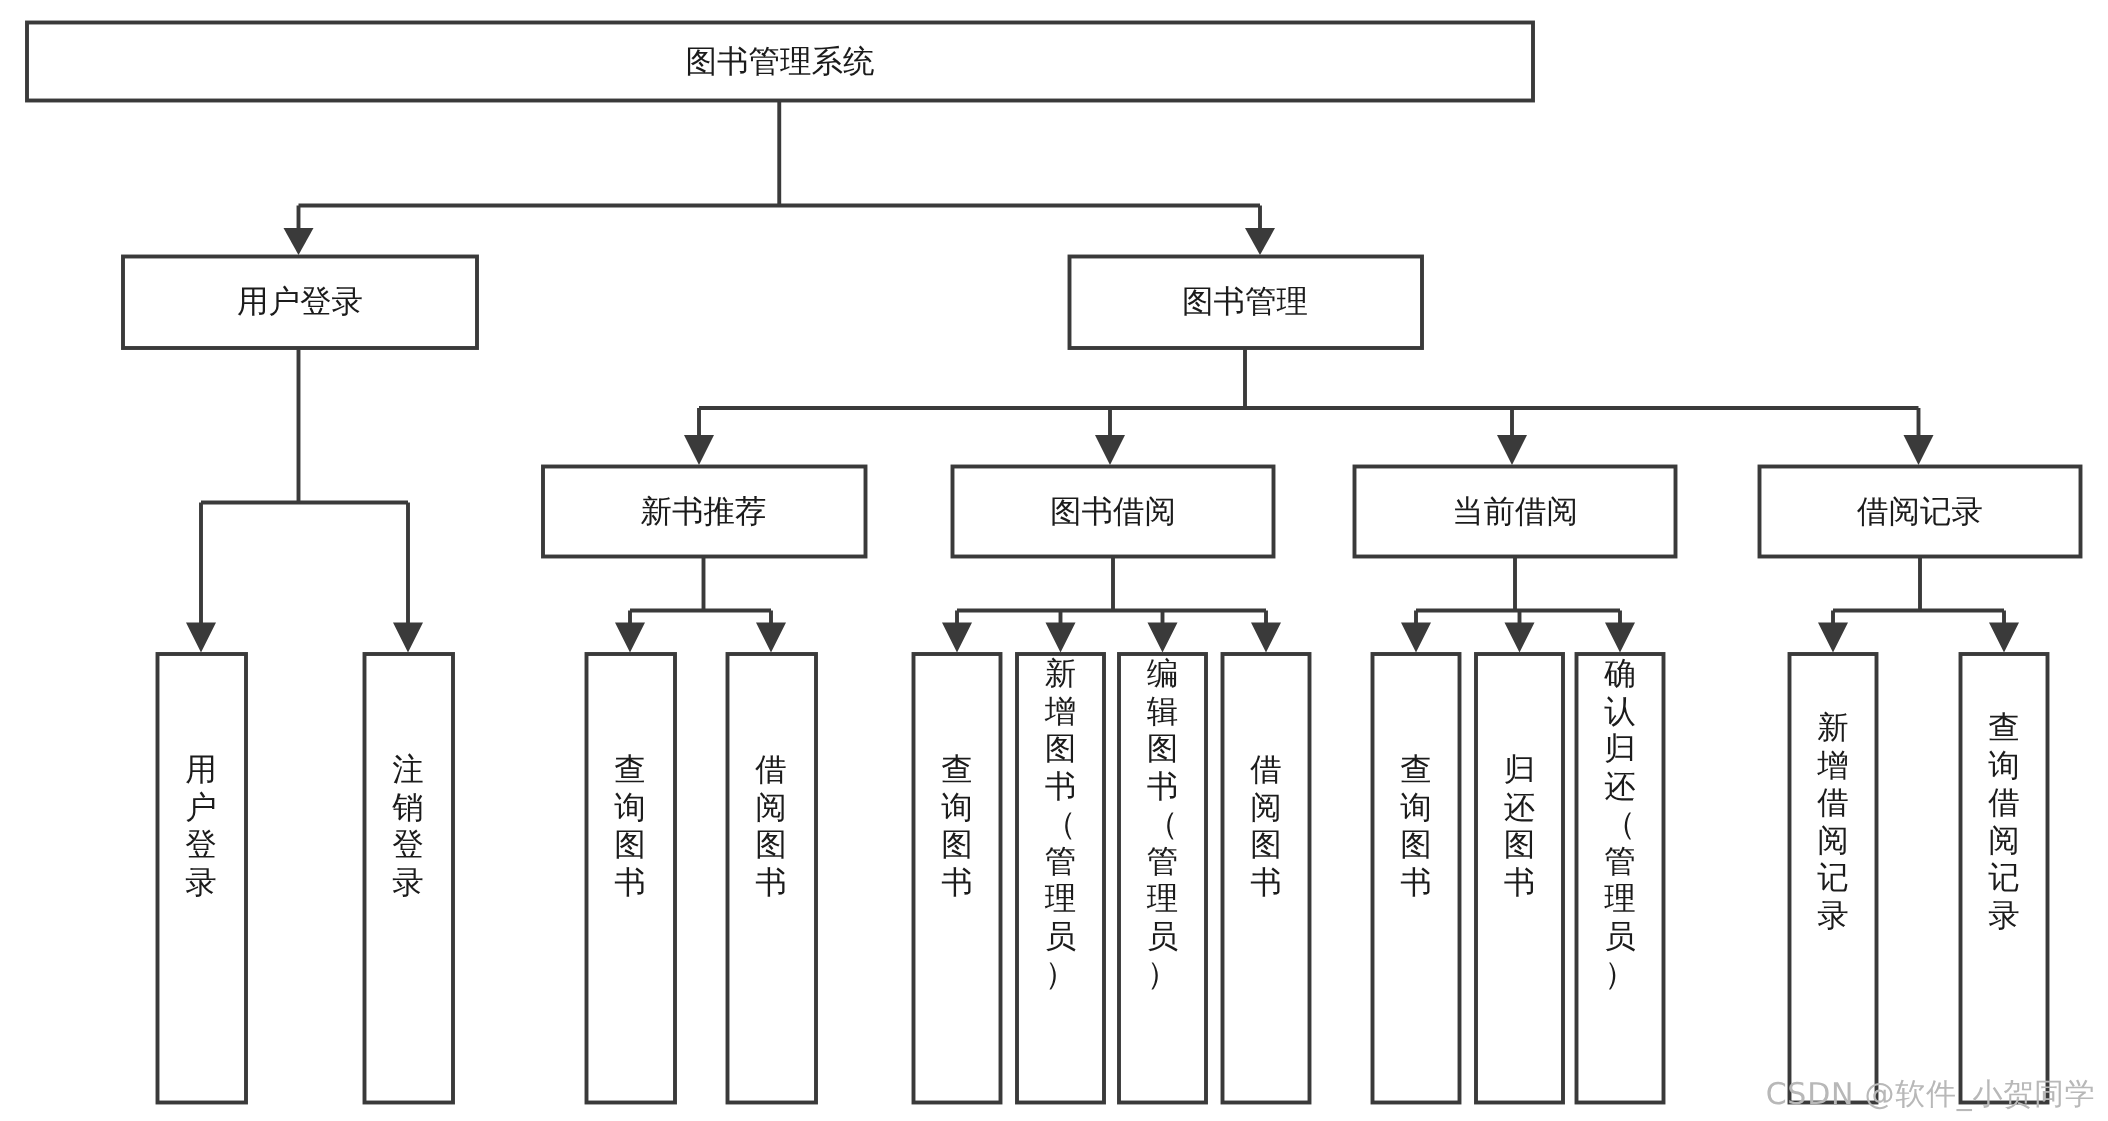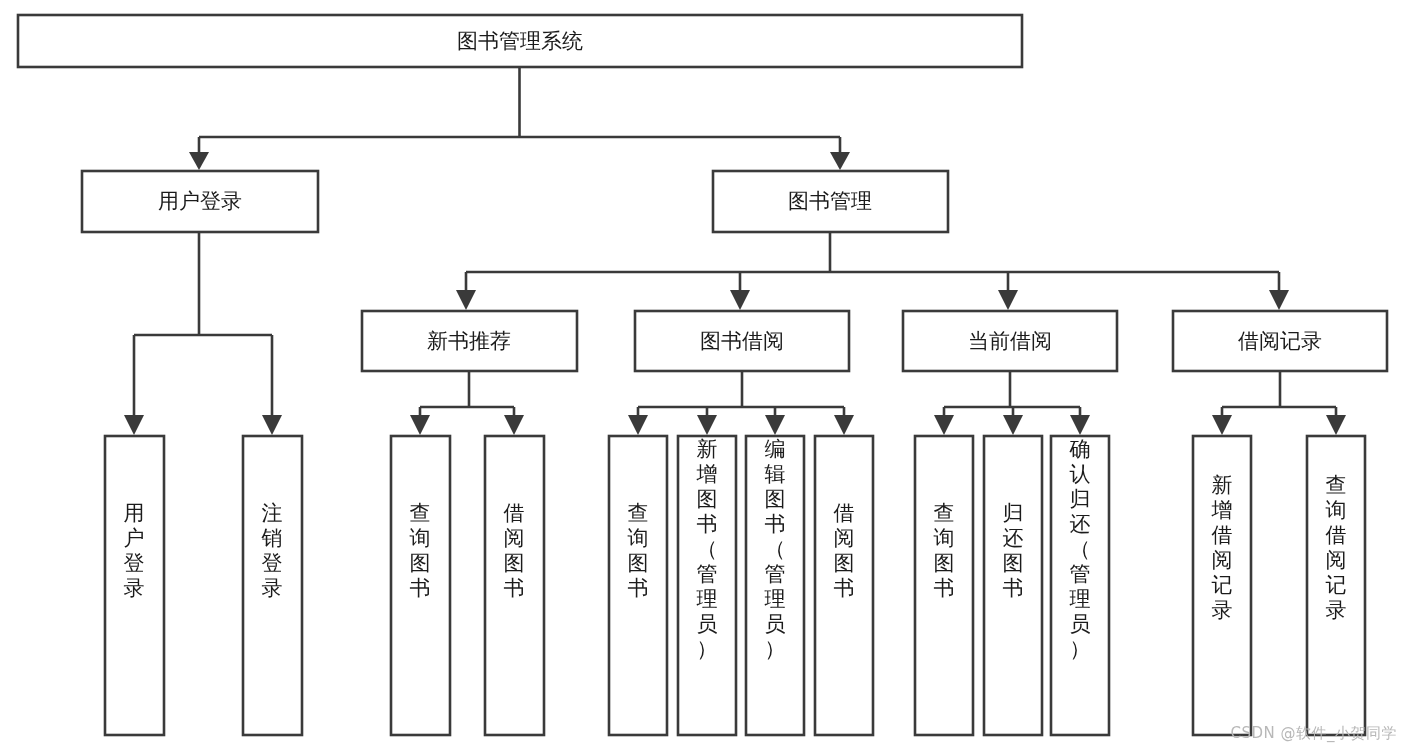--- a/index.html
+++ b/index.html
@@ -54,21 +54,21 @@
     fill: #1b1b1b;
     font-family: "DejaVu Sans", "Liberation Sans", sans-serif;
     font-size: 21px;
     text-anchor: middle;
   }
   .watermark-text {
     position: absolute;
     right: 8px;
     bottom: 4px;
     font-family: "DejaVu Sans", "Liberation Sans", sans-serif;
-    font-size: 15px;
+    font-size: 20px;
     color: #b8b8b8;
     letter-spacing: 0.5px;
     white-space: nowrap;
     user-select: none;
   }
 </style>
 </head>
 <body>
 
 <div id="diagram-root">

